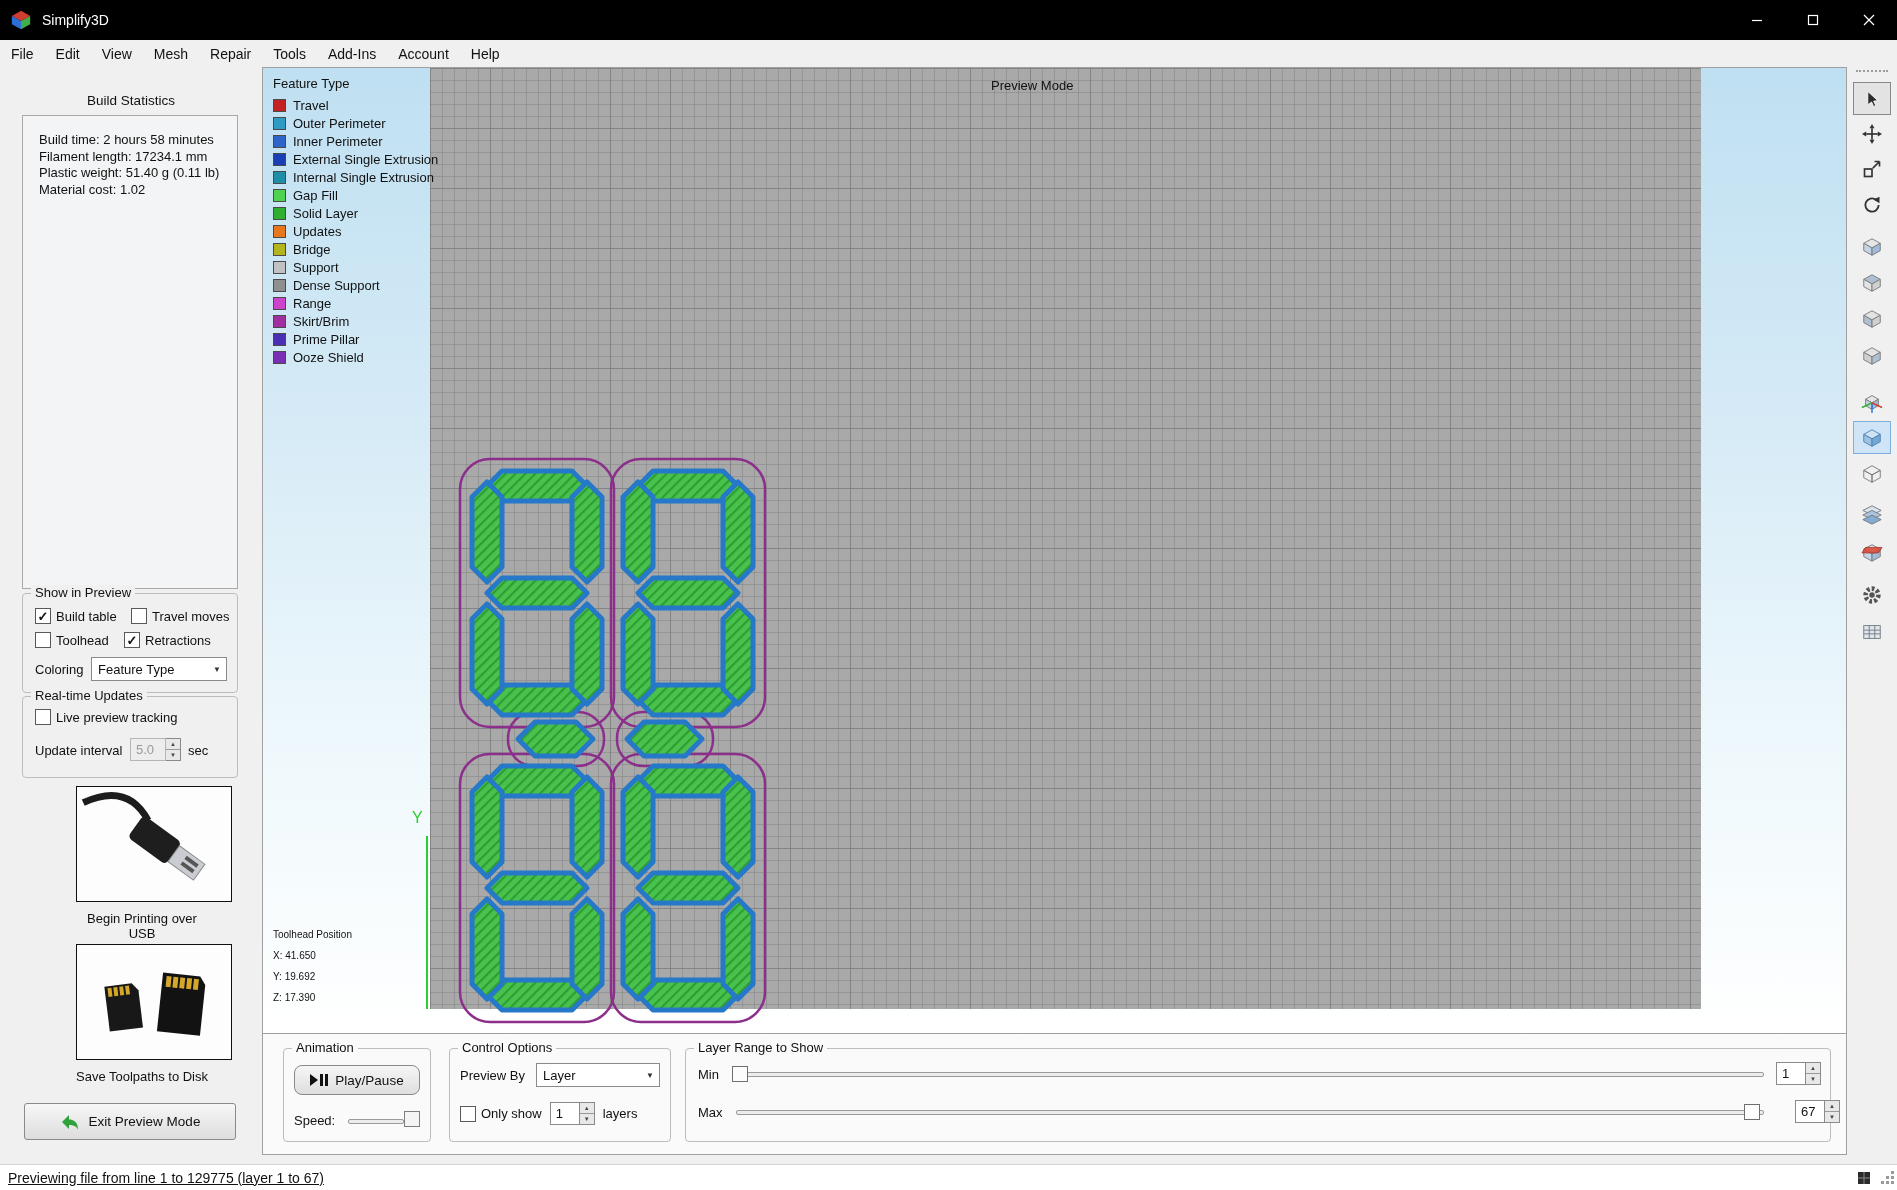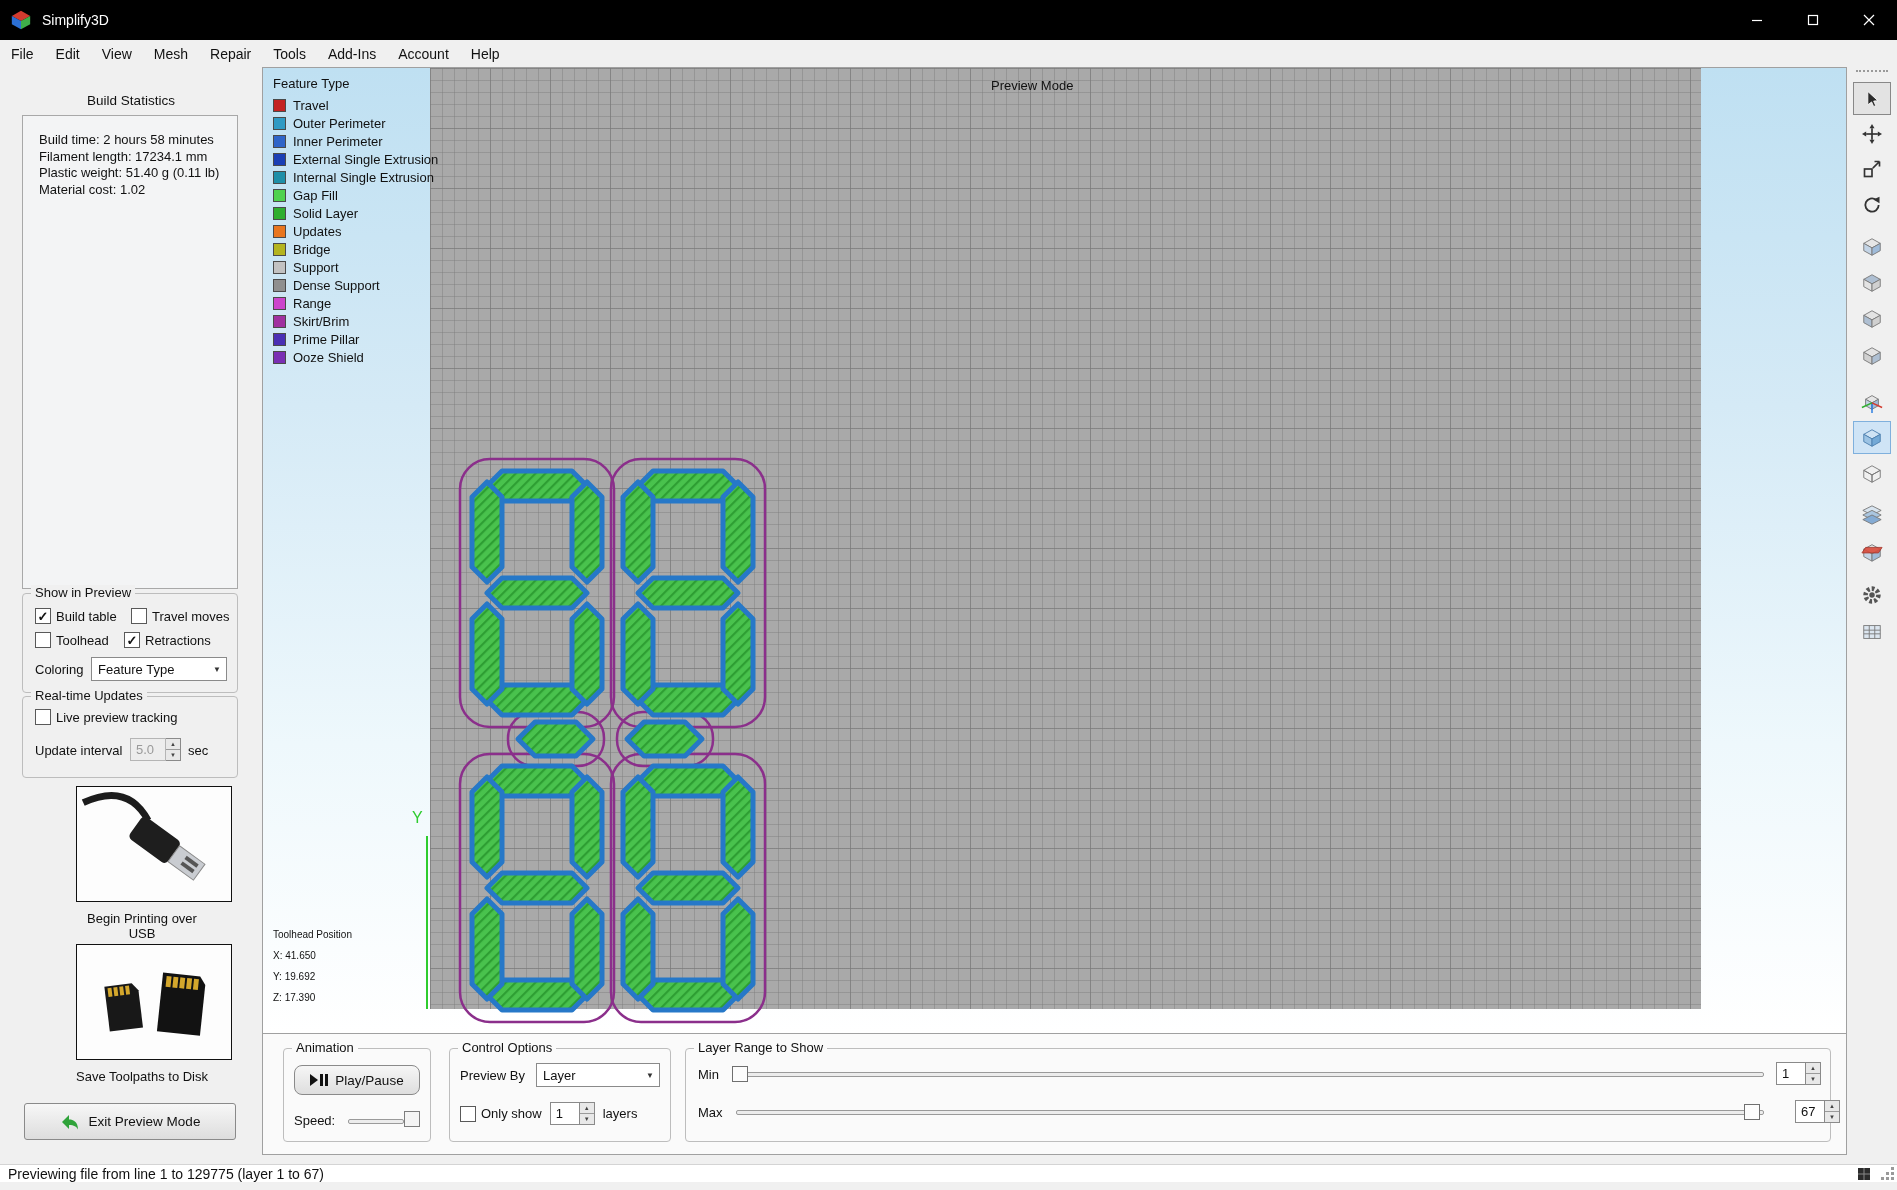--- a/index.html
+++ b/index.html
@@ -80,21 +80,21 @@
   .rb-spin { position:absolute; left:1090px; }
 
   
   .toolbar { position:absolute; left:1847px; top:67px; width:50px; height:1097px; background:#f0f0f0; }
   .tb-handle { position:absolute; top:3px; left:9px; width:32px; border-top:2px dotted #9a9a9a; }
   .tool-btn { position:absolute; left:6px; width:38px; height:33px; display:flex; align-items:center; justify-content:center; border:1px solid transparent; }
   .tool-btn.active { border:1px solid #888; background:#e3e3e3; }
   .tool-btn.selected { border:1px solid #7fb0dd; background:#cfe4f6; }
 
   
-  .statusbar { position:absolute; left:0; top:1164px; width:100%; height:18px; background:#ffffff; border-top:1px solid #d4d4d4; display:flex; align-items:center; font-size:14px; padding-left:8px; }
+  .statusbar { position:absolute; left:0; top:1164px; width:100%; height:26px; background:#ffffff; border-top:1px solid #d4d4d4; display:flex; align-items:center; font-size:14px; padding-left:8px;text-decoration:underline; }
   .sb-right { margin-left:auto; display:flex; align-items:flex-end; gap:10px; padding-right:2px; }
 </style>
 </head>
 <body>
 
 <div class="window">
 
   <div class="titlebar">
     <svg class="tb-logo" viewBox="0 0 24 24">
       <polygon points="12,2 22,7.5 12,13 2,7.5" fill="#d23b2f"></polygon>

